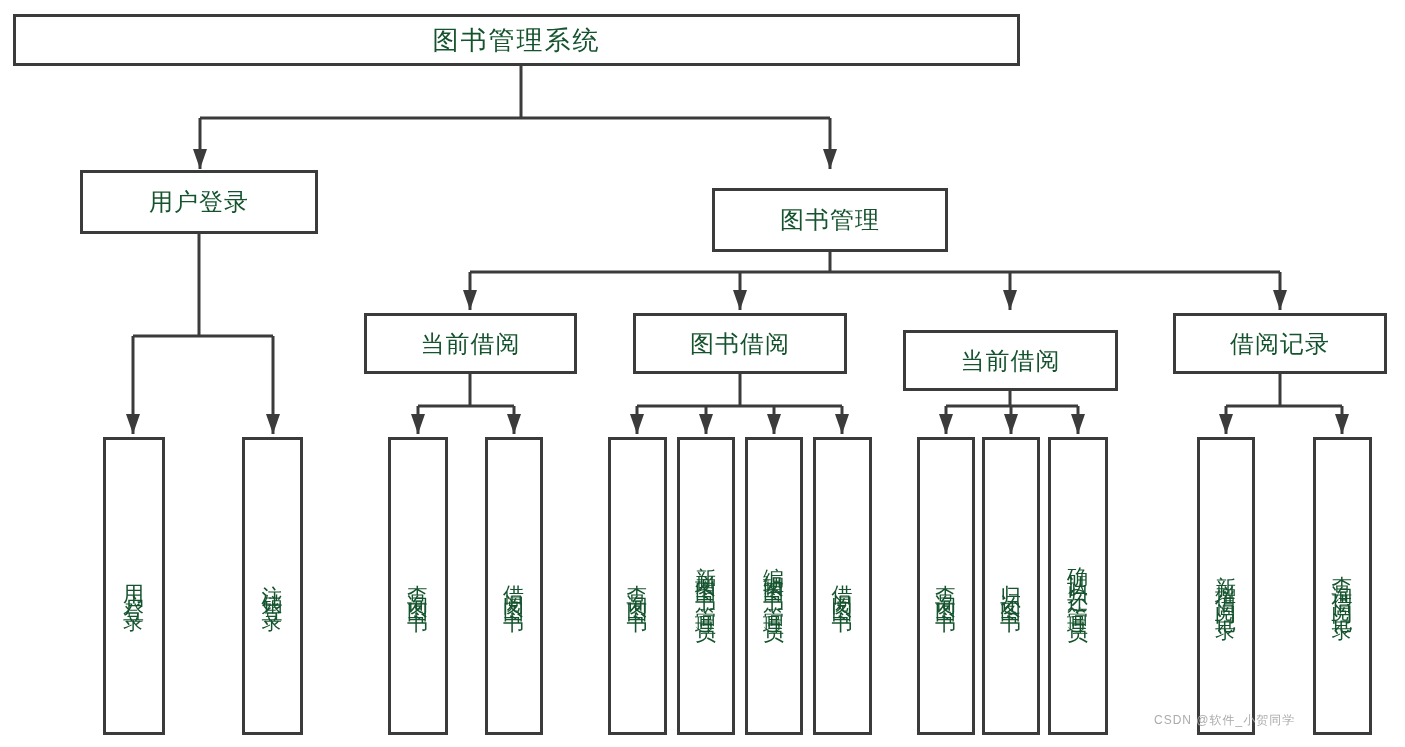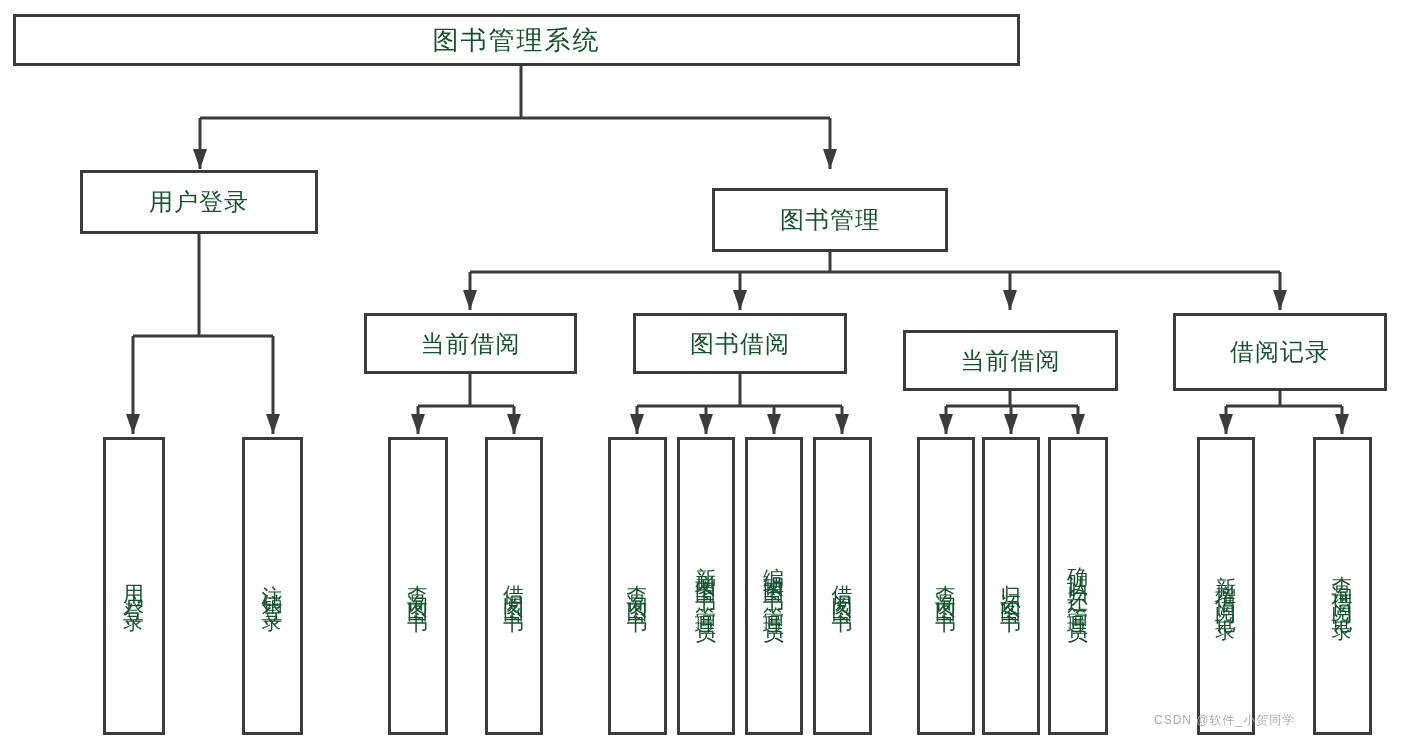--- a/index.html
+++ b/index.html
@@ -106,21 +106,21 @@
   </svg>
 
   <div class="box title-box" style="left:13px; top:14px; width:1007px; height:52px;">图书管理系统</div>
 
   <div class="box h-label" style="left:80px; top:170px; width:238px; height:64px;">用户登录</div>
   <div class="box h-label" style="left:712px; top:188px; width:236px; height:64px;">图书管理</div>
 
   <div class="box h-label" style="left:364px; top:313px; width:213px; height:61px;">当前借阅</div>
   <div class="box h-label" style="left:633px; top:313px; width:214px; height:61px;">图书借阅</div>
   <div class="box h-label" style="left:903px; top:313px; width:215px; height:61px;margin-top:17px;">当前借阅</div>
-  <div class="box h-label" style="left:1173px; top:313px; width:214px; height:78px;">借阅记录</div>
+  <div class="box h-label" style="left:1173px; top:313px; width:214px; height:61px;">借阅记录</div>
 
   <div class="box leaf" style="left:103px; top:437px; width:62px; height:298px;">用户登录</div>
   <div class="box leaf" style="left:242px; top:437px; width:61px; height:298px;">注销登录</div>
 
   <div class="box leaf" style="left:388px; top:437px; width:60px; height:298px;">查询图书</div>
   <div class="box leaf" style="left:485px; top:437px; width:58px; height:298px;">借阅图书</div>
 
   <div class="box leaf" style="left:608px; top:437px; width:59px; height:298px;">查询图书</div>
   <div class="box leaf leaf-long" style="left:677px; top:437px; width:58px; height:298px;">新增图书（管理员）</div>
   <div class="box leaf leaf-long" style="left:745px; top:437px; width:58px; height:298px;">编辑图书（管理员）</div>

